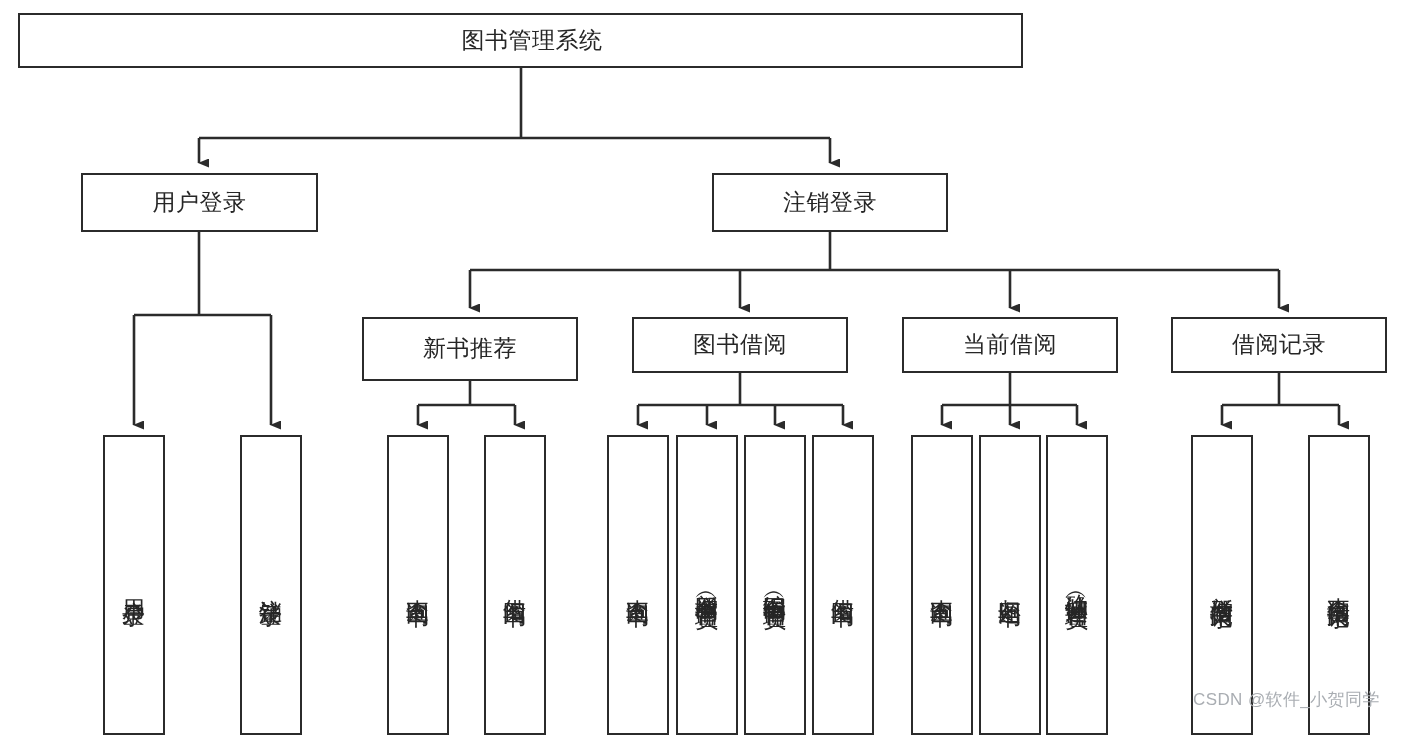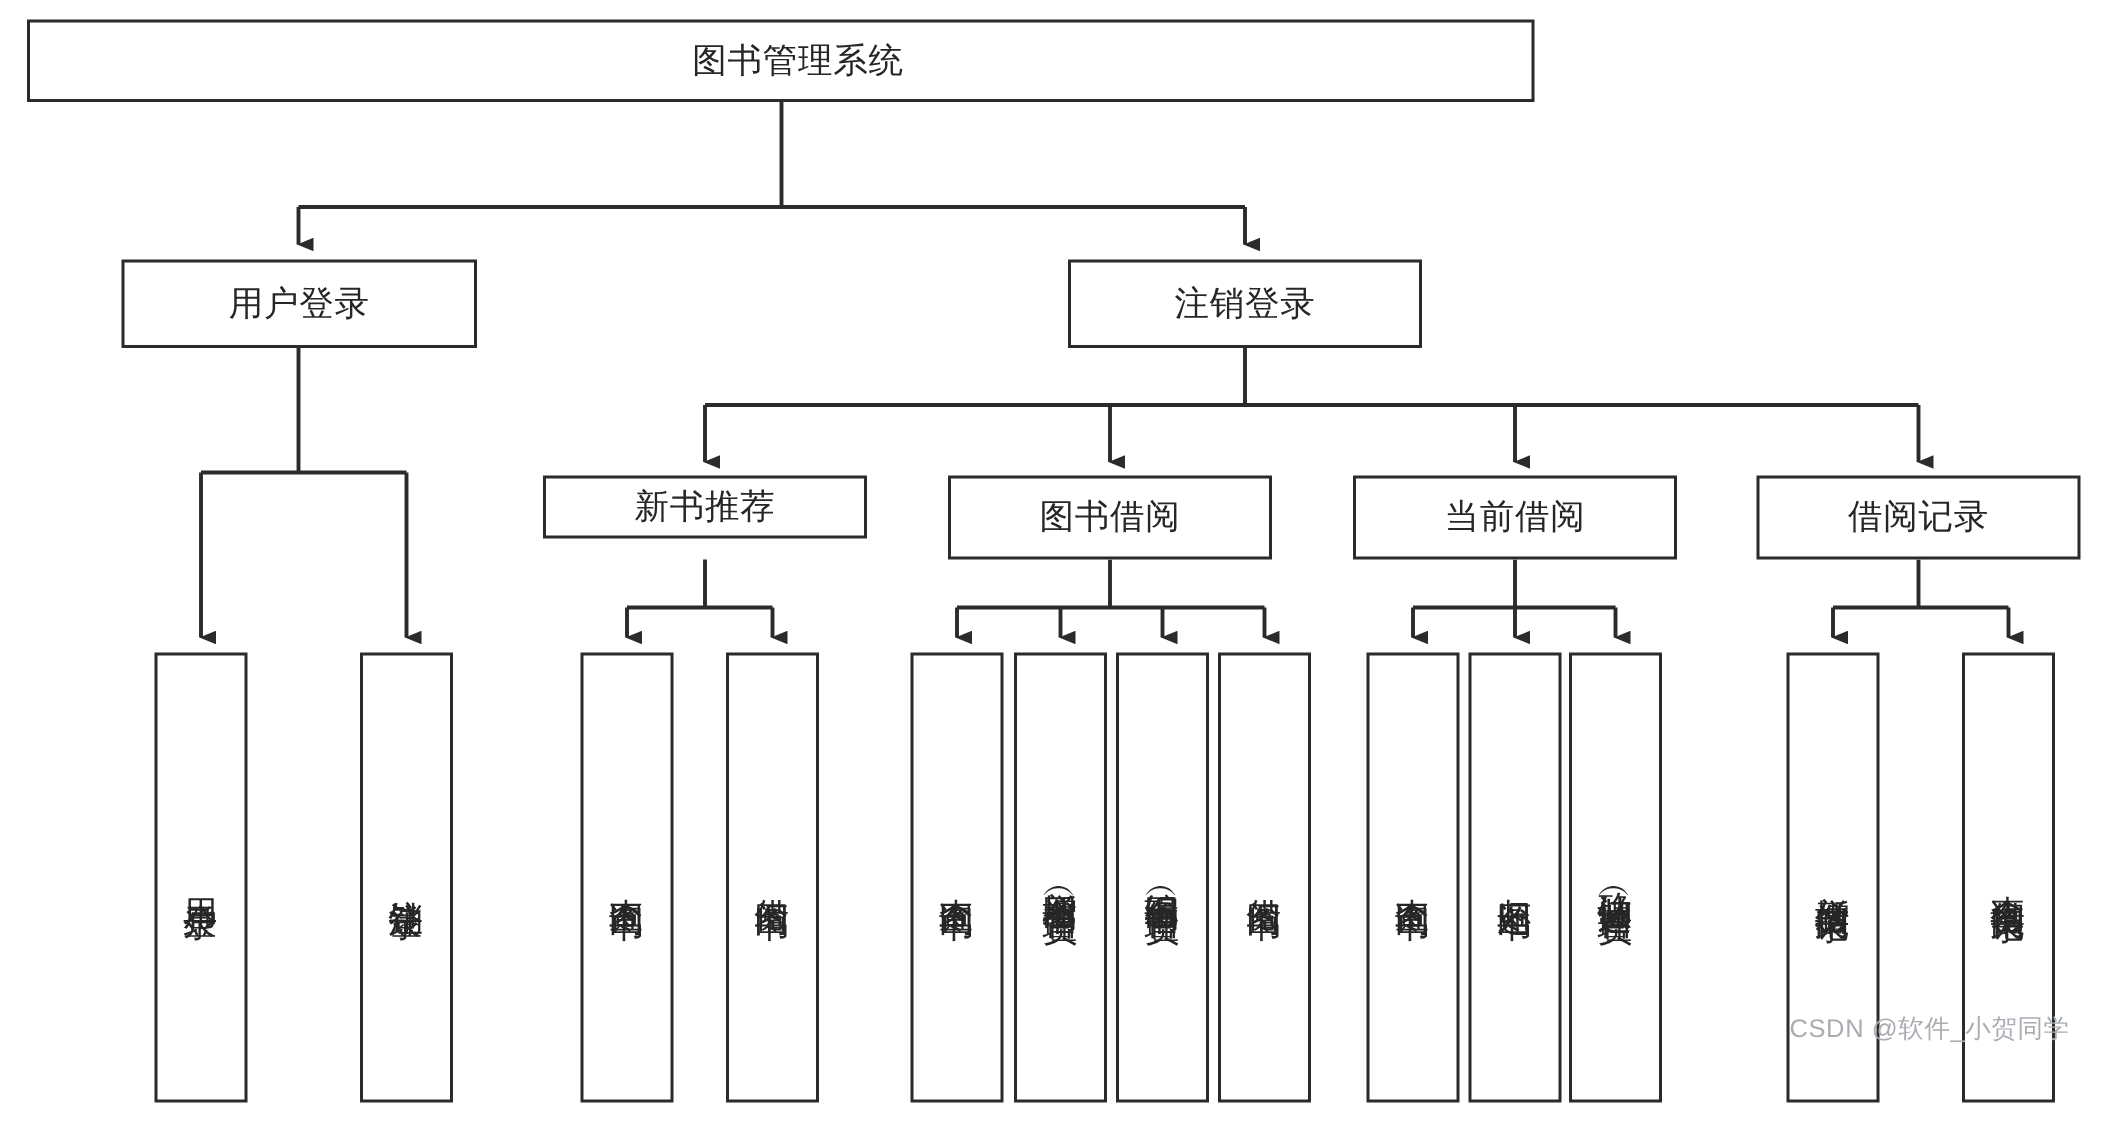--- a/index.html
+++ b/index.html
@@ -56,21 +56,21 @@
     writing-mode: vertical-rl;
     text-orientation: upright;
     font-size: 23px;
     line-height: 1.22;
     letter-spacing: 2px;
     max-height: 280px;
   }
   .watermark {
     position: absolute;
     left: 1193px;
-    top: 674px;
+    top: 688px;
     font-size: 17px;
     color: #a9adb2;
     font-family: "Liberation Sans", sans-serif;
     white-space: nowrap;
     letter-spacing: 0.4px;
     pointer-events: none;
   }
 </style>
 </head>
 <body>
@@ -132,21 +132,21 @@
     <span class="node-label">图书管理系统</span>
   </div>
 
   <div class="node-box level1" style="left:81px; top:173px; width:237px; height:59px;">
     <span class="node-label">用户登录</span>
   </div>
   <div class="node-box level1" style="left:712px; top:173px; width:236px; height:59px;">
     <span class="node-label">注销登录</span>
   </div>
 
-  <div class="node-box level2" style="left:362px; top:317px; width:216px; height:42px;">
+  <div class="node-box level2" style="left:362px; top:317px; width:216px; height:64px;">
     <span class="node-label">新书推荐</span>
   </div>
   <div class="node-box level2" style="left:632px; top:317px; width:216px; height:56px;">
     <span class="node-label">图书借阅</span>
   </div>
   <div class="node-box level2" style="left:902px; top:317px; width:216px; height:56px;">
     <span class="node-label">当前借阅</span>
   </div>
   <div class="node-box level2" style="left:1171px; top:317px; width:216px; height:56px;text-align:right;">
     <span class="node-label">借阅记录</span>

